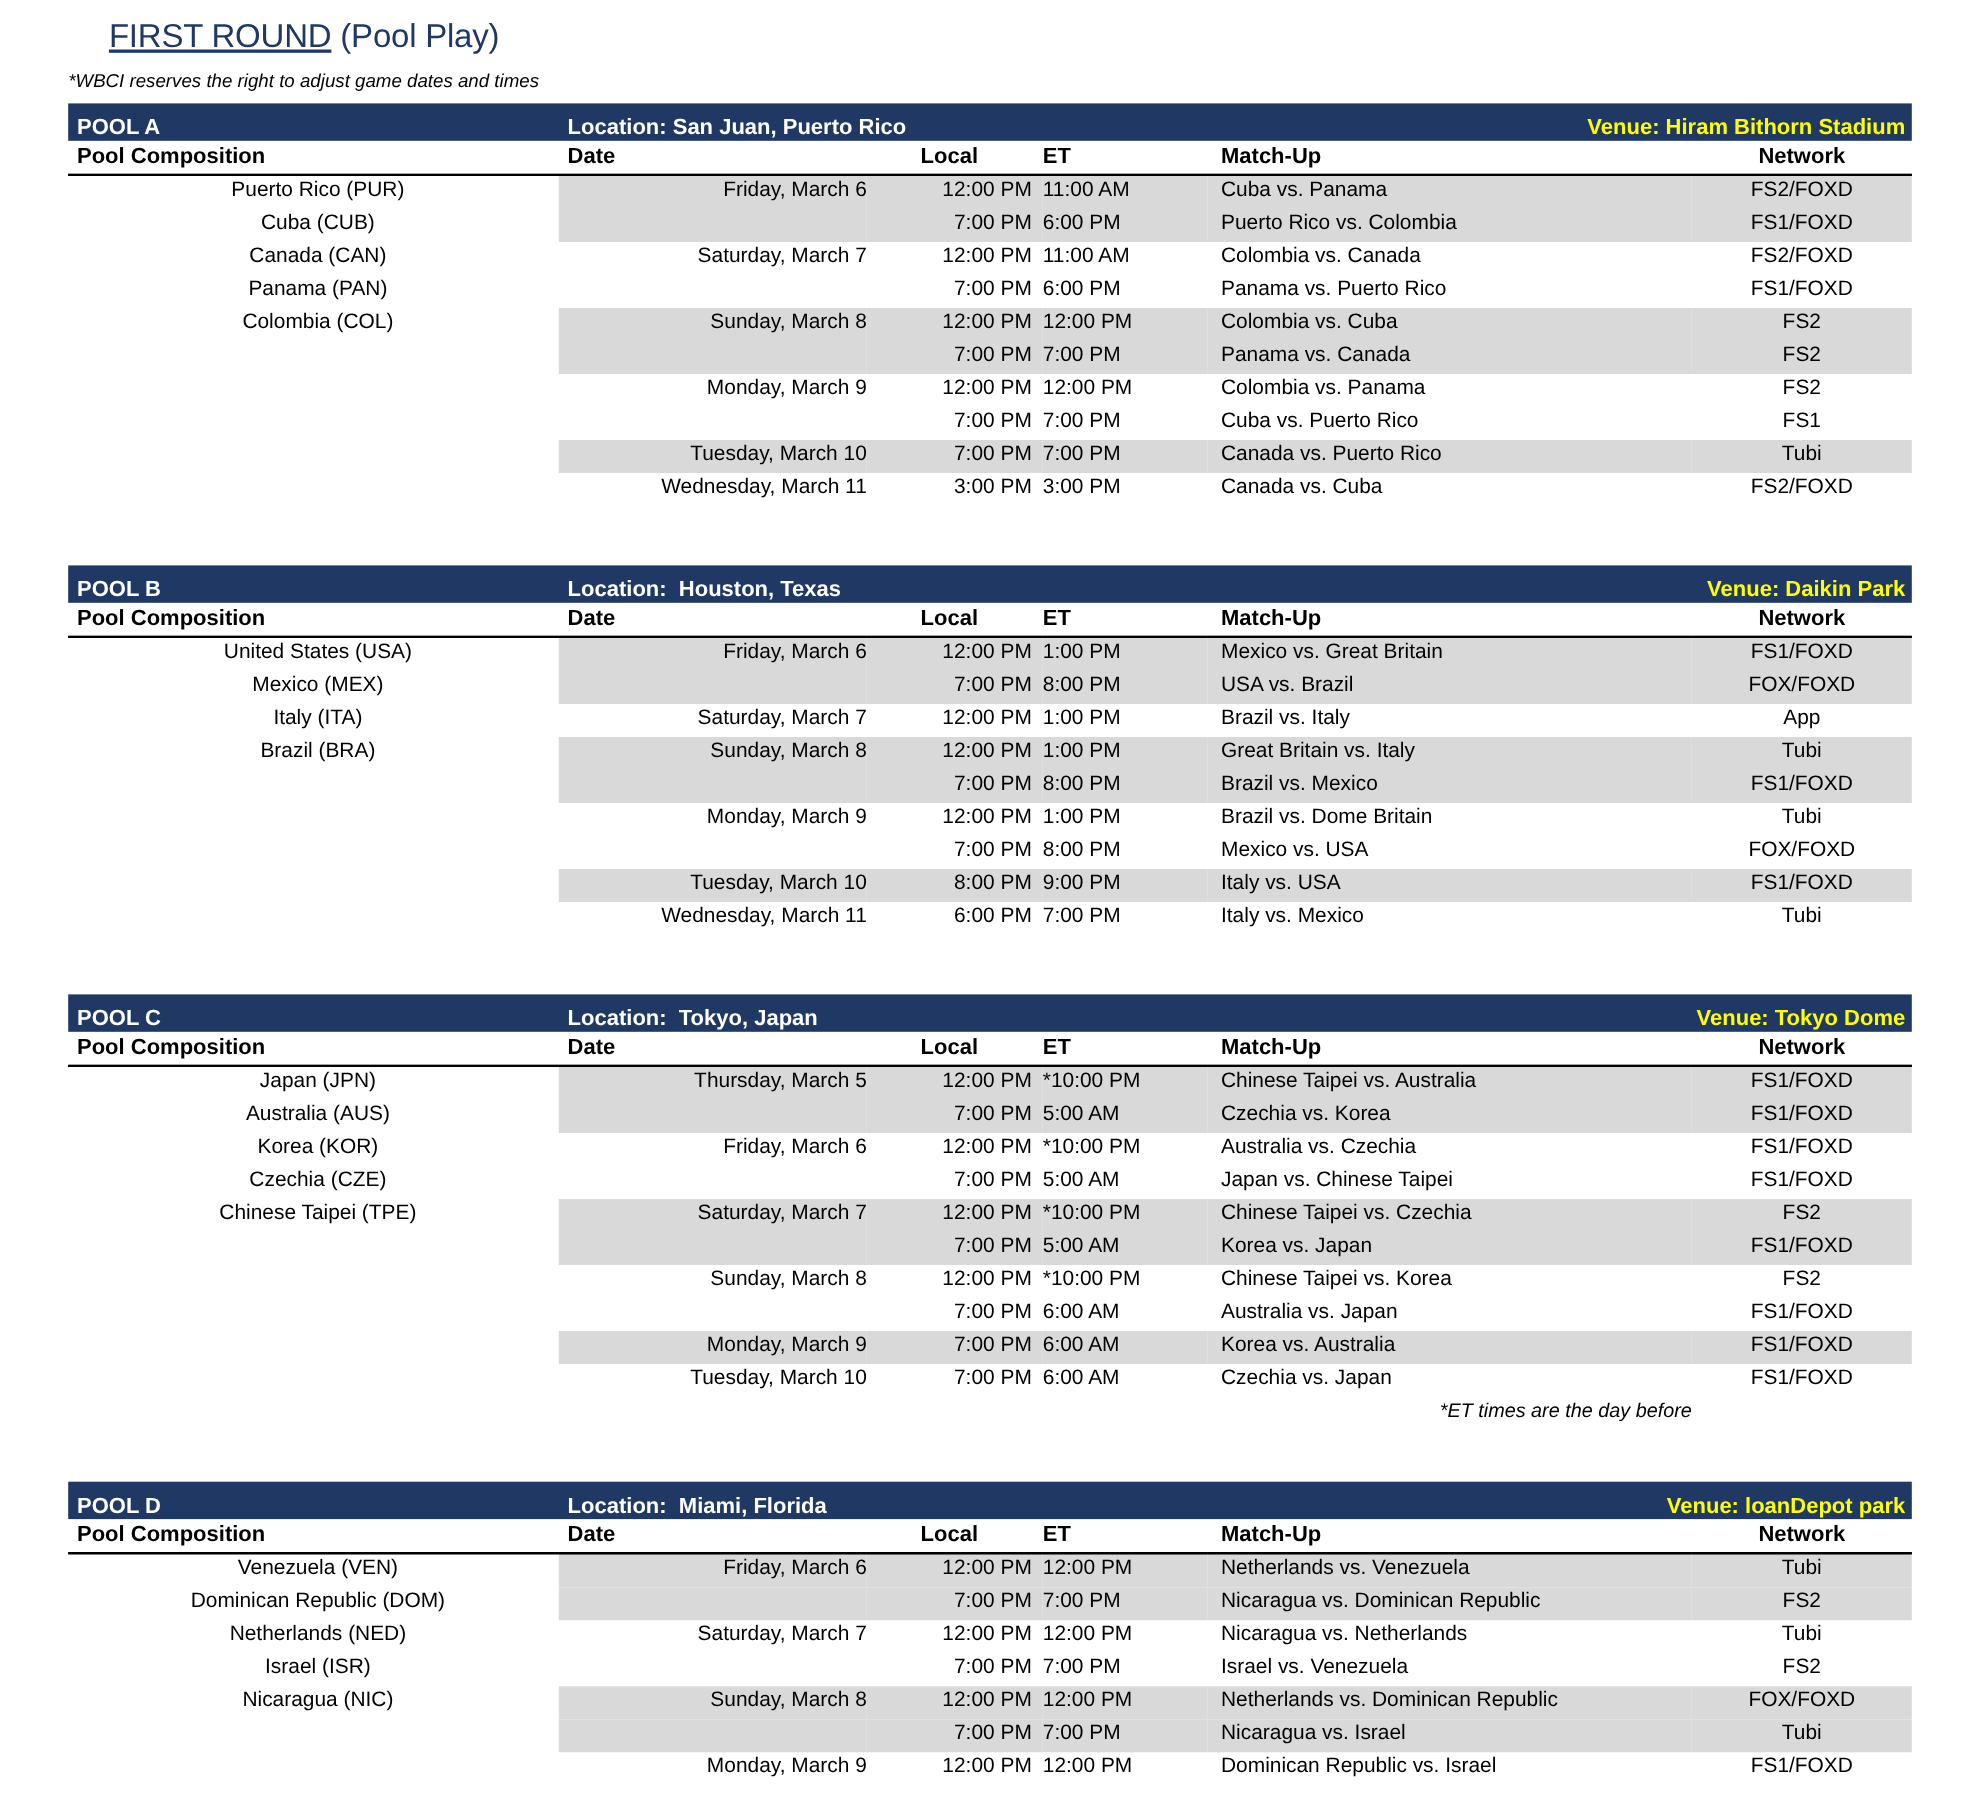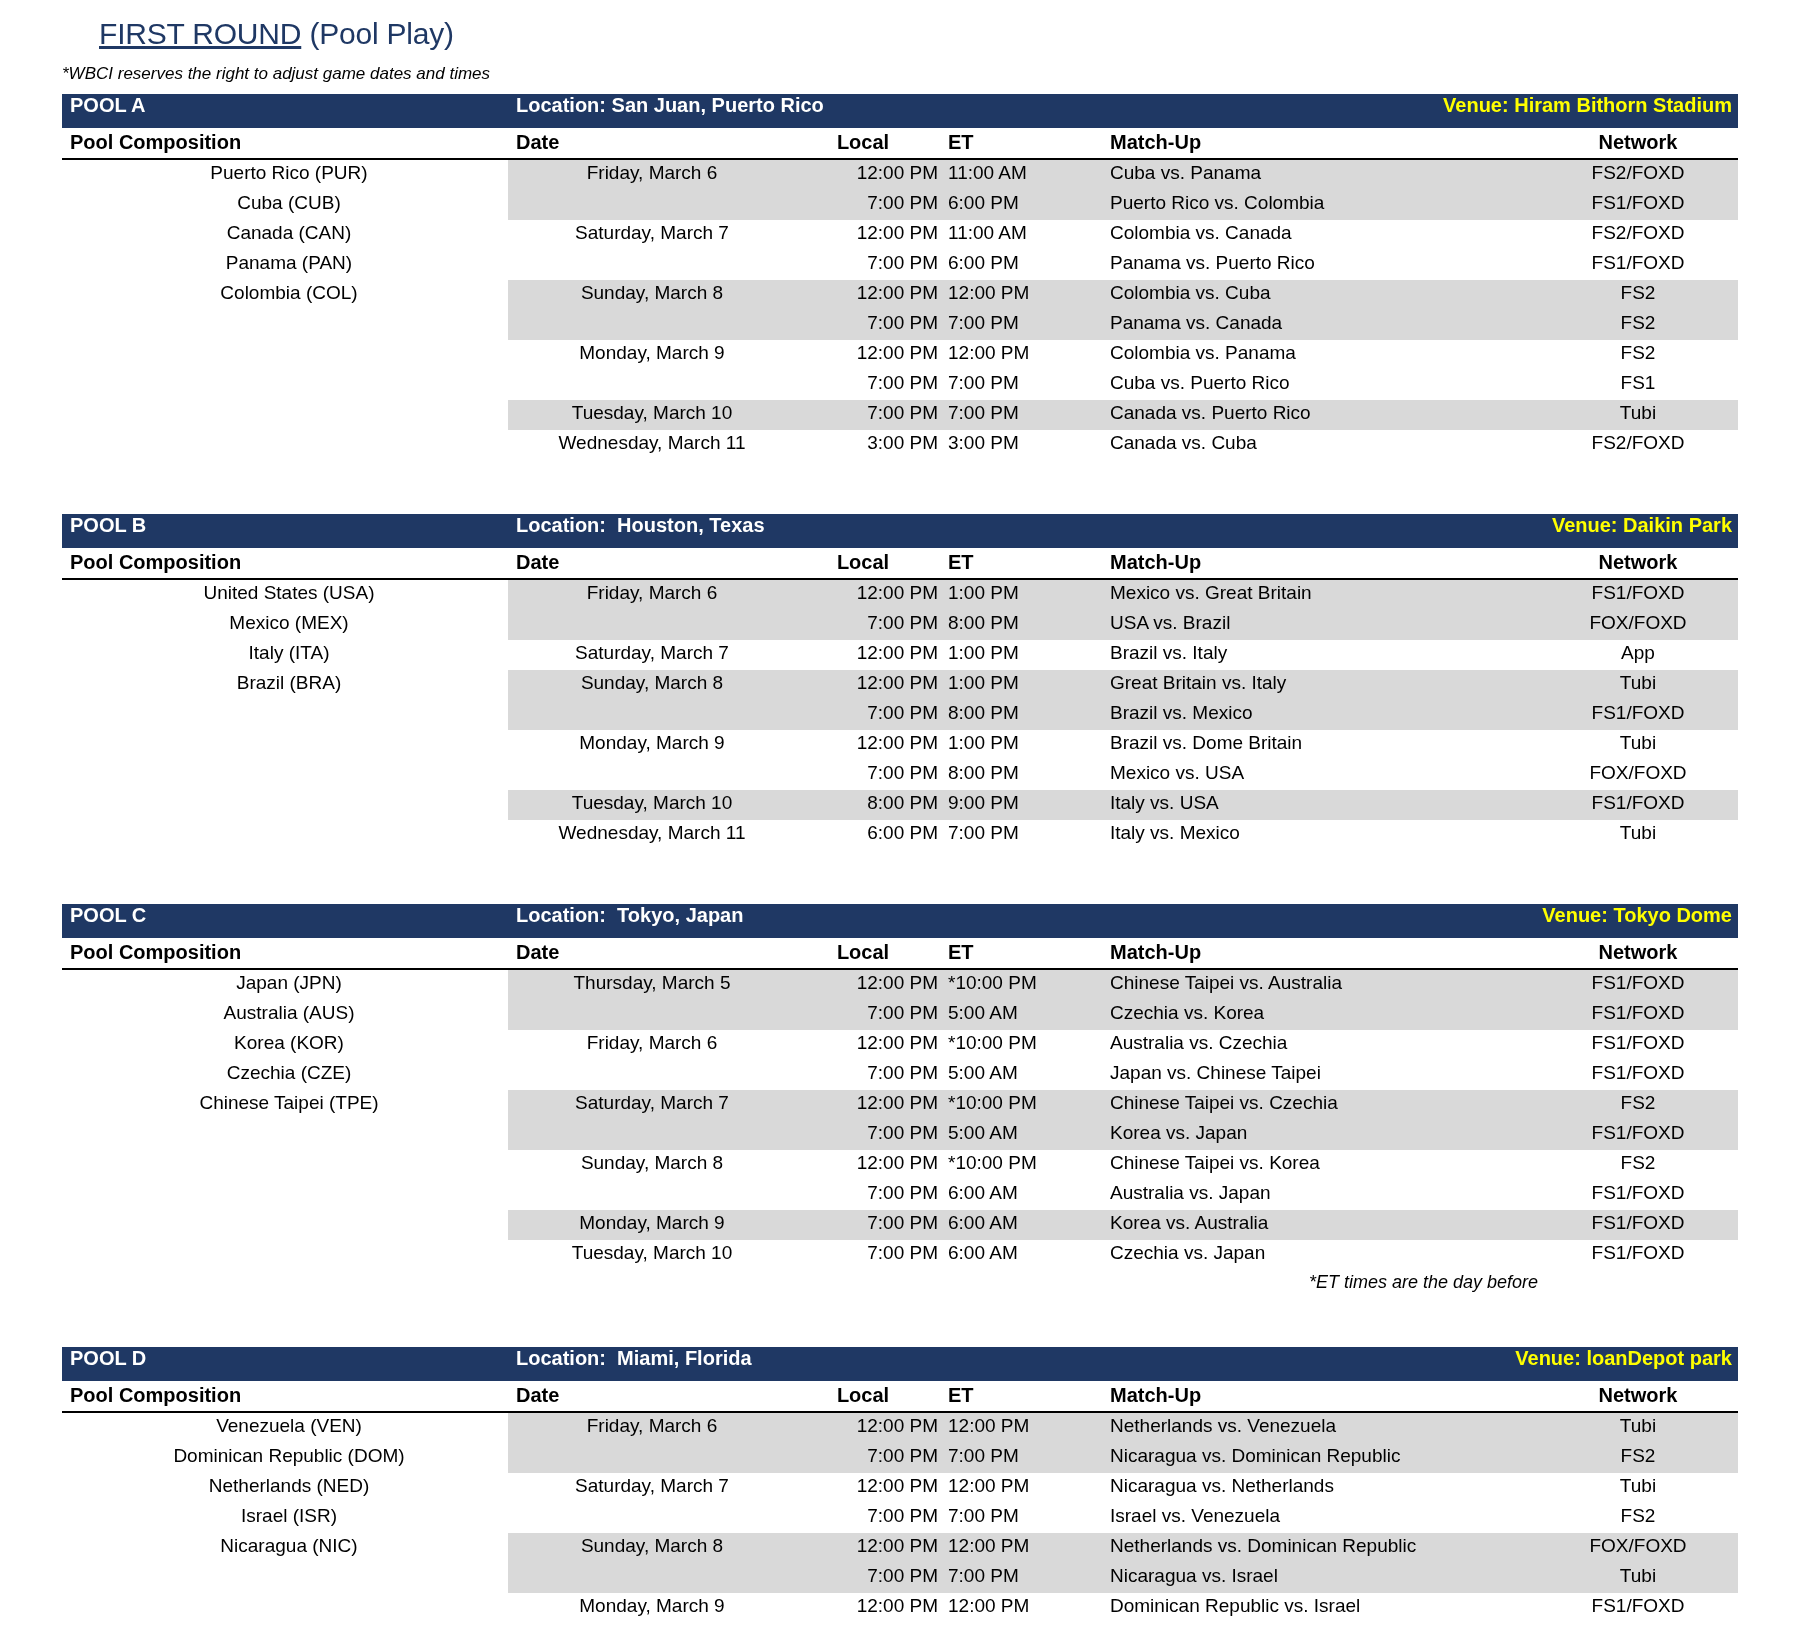--- a/index.html
+++ b/index.html
@@ -48,21 +48,21 @@
   .pool-block {
     margin: 10px 0 0 62px;
     width: 1676px;
   }
   .pool-gap { height: 44px; }
 
   .pool-header {
     background: #1f3864;
     height: 34px;
     display: flex;
-    align-items: flex-start;
+    align-items: flex-end;
     position: relative;
     padding: 0 6px 0 8px;
     box-sizing: border-box;
   }
   .pool-header .pool-name {
     color: #ffffff;
     font-weight: bold;
     font-size: 20px;
     width: 446px;
     flex: 0 0 446px;
@@ -110,21 +110,21 @@
   col.c-net    { width: 200px; }
 
   .th-comp  { text-align: left; padding-left: 8px !important; }
   .th-date  { text-align: left; padding-left: 8px !important; }
   .th-local { text-align: center; padding-right: 10px !important; }
   .th-et    { text-align: left; padding-right: 12px !important; }
   .th-match { text-align: left; padding-left: 12px !important; }
   .th-net   { text-align: center; }
 
   .td-comp  { text-align: center; padding-left: 8px !important; white-space: nowrap; }
-  .td-date  { text-align: center; padding-left: 8px !important; white-space: nowrap; }
+  .td-date  { text-align: right; padding-left: 8px !important; white-space: nowrap; }
   .td-local { text-align: right; padding-right: 10px !important; white-space: nowrap; }
   .td-et    { text-align: left; padding-right: 12px !important; white-space: nowrap; }
   .td-match { text-align: left; padding-left: 12px !important; white-space: nowrap; }
   .td-net   { text-align: center; white-space: nowrap; }
 
   tr.shaded td.td-date,
   tr.shaded td.td-local,
   tr.shaded td.td-et,
   tr.shaded td.td-match,
   tr.shaded td.td-net {

